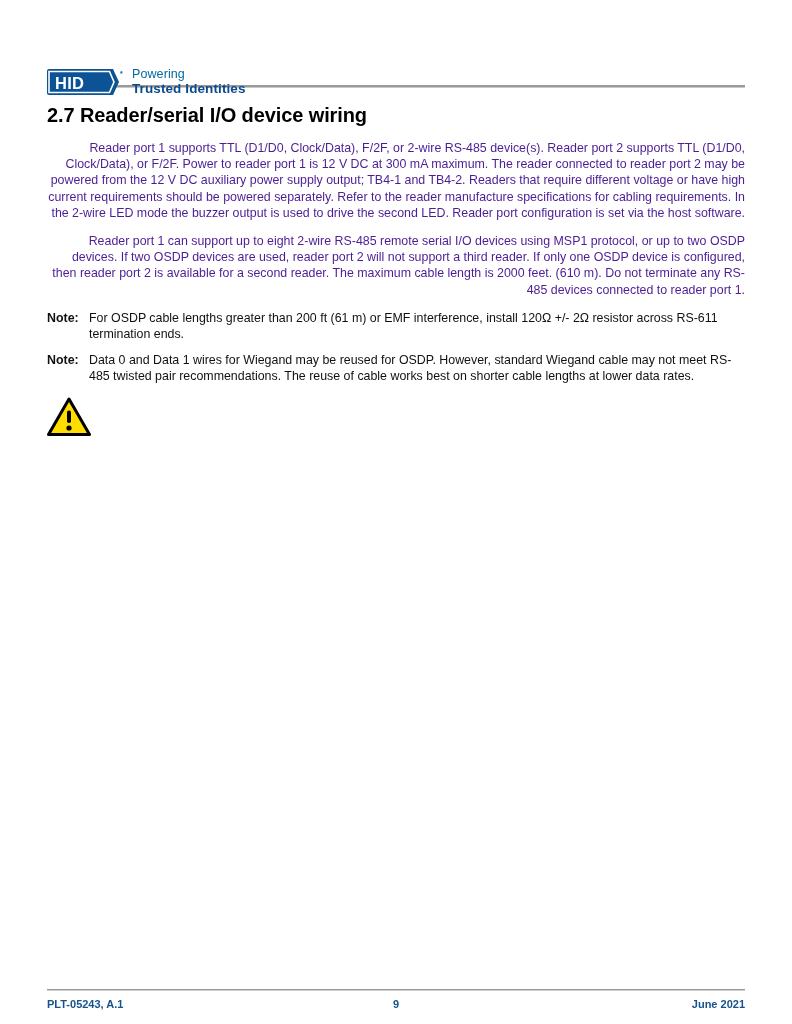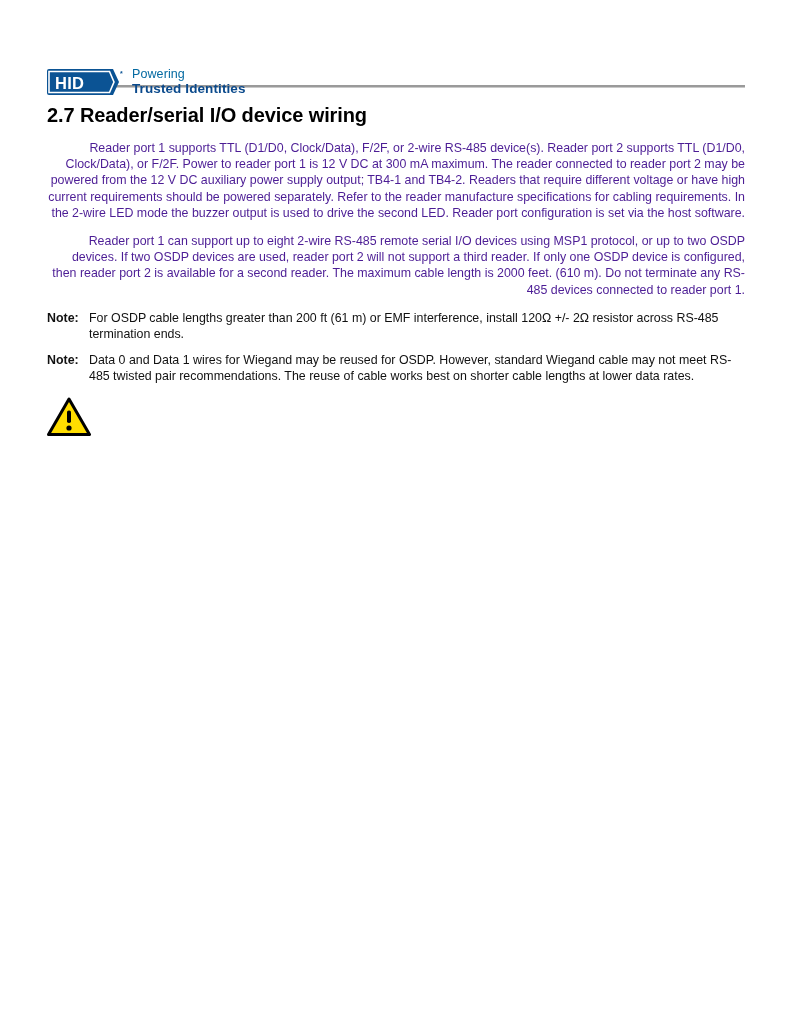--- a/index.html
+++ b/index.html
@@ -208,34 +208,42 @@
   <div class="content">
 
     <h2 class="section-heading">2.7 Reader/serial I/O device wiring</h2>
 
     <p class="body-text">Reader port 1 supports TTL (D1/D0, Clock/Data), F/2F, or 2-wire RS-485 device(s). Reader port 2 supports TTL (D1/D0, Clock/Data), or F/2F. Power to reader port 1 is 12 V DC at 300 mA maximum. The reader connected to reader port 2 may be powered from the 12 V DC auxiliary power supply output; TB4-1 and TB4-2. Readers that require different voltage or have high current requirements should be powered separately. Refer to the reader manufacture specifications for cabling requirements. In the 2-wire LED mode the buzzer output is used to drive the second LED. Reader port configuration is set via the host software.</p>
 
     <p class="body-text">Reader port 1 can support up to eight 2-wire RS-485 remote serial I/O devices using MSP1 protocol, or up to two OSDP devices. If two OSDP devices are used, reader port 2 will not support a third reader. If only one OSDP device is configured, then reader port 2 is available for a second reader. The maximum cable length is 2000 feet. (610 m). Do not terminate any RS-485 devices connected to reader port 1.</p>
 
     <div class="note-row">
       <div class="note-label">Note:</div>
-      <div class="note-body">For OSDP cable lengths greater than 200 ft (61 m) or EMF interference, install 120Ω +/- 2Ω resistor across RS-485 termination ends.</div>
+      <div class="note-body">For OSDP cable lengths greater than 200 ft (61 m) or EMF interference, install 120Ω +/- 2Ω resistor across RS-611 termination ends.</div>
     </div>
 
     <div class="note-row">
       <div class="note-label">Note:</div>
       <div class="note-body">Data 0 and Data 1 wires for Wiegand may be reused for OSDP. However, standard Wiegand cable may not meet RS-485 twisted pair recommendations. The reuse of cable works best on shorter cable lengths at lower data rates.</div>
     </div>
 
     <div class="caution-row">
       <div class="caution-icon">
         <svg width="44" height="40" viewBox="0 0 44 40" xmlns="http://www.w3.org/2000/svg">
           <path d="M22,2 L42.5,37.5 L1.5,37.5 Z" fill="#FFDD00" stroke="#000000" stroke-width="3" stroke-linejoin="round"></path>
           <rect x="20" y="13.5" width="4" height="12.5" rx="1.8" fill="#000000"></rect>
           <circle cx="22" cy="31" r="2.6" fill="#000000"></circle>
         </svg>
       </div>
     </div>
 
   </div>
 
+  <div class="page-footer">
+    <div class="footer-rule"></div>
+    <div class="footer-row">
+      <div class="footer-left">PLT-05243, A.1</div>
+      <div class="footer-center">9</div>
+      <div class="footer-right">June 2021</div>
+    </div>
+  </div>
 
 </div>
 
 </body></html>

